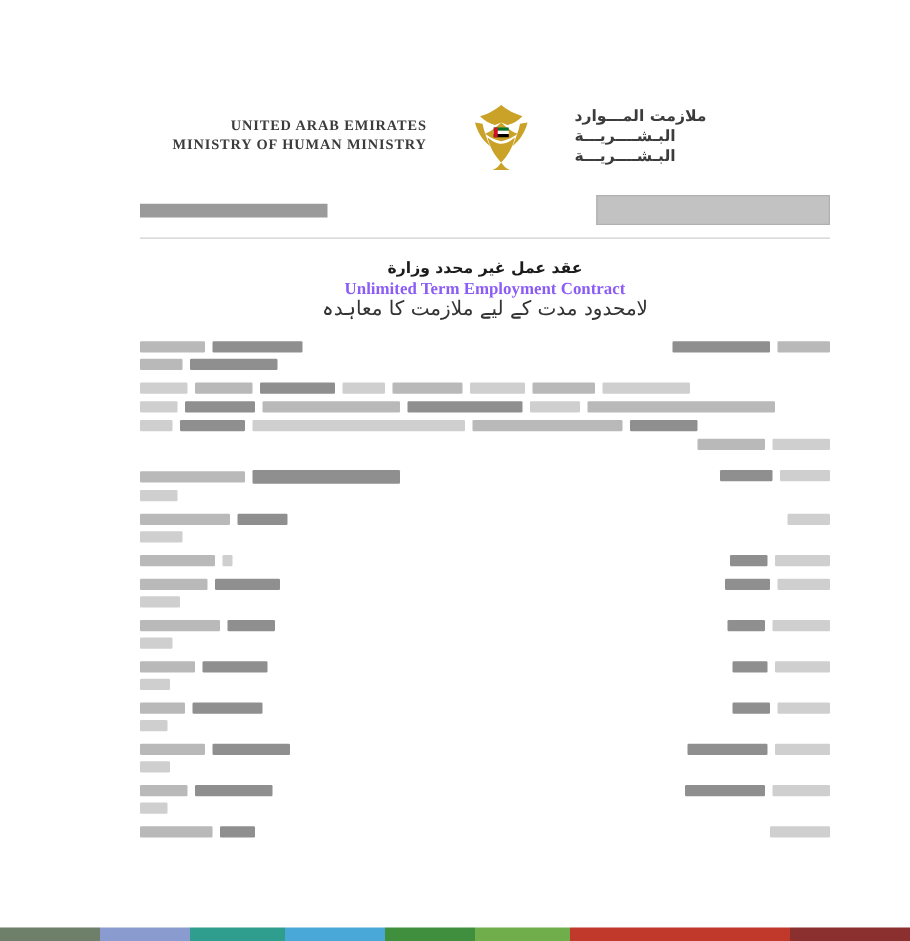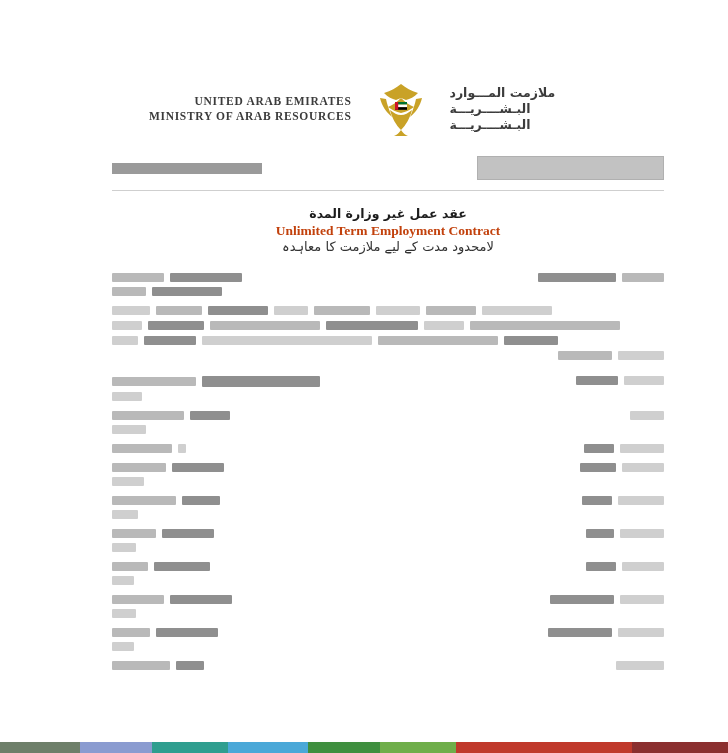--- a/index.html
+++ b/index.html
@@ -21,21 +21,21 @@
     width: 584px;
     height: 745px;
     background: #ffffff;
     overflow: hidden;
   }
   
   .header {
     display: flex;
     align-items: center;
     justify-content: center;
-    gap: 18px;
+    gap: 28px;
     padding-top: 78px;
   }
   .hdr-en {
     text-align: right;
     font-family: "Liberation Serif", serif;
     font-size: 11.5px;
     line-height: 15.5px;
     letter-spacing: 0.7px;
     color: #3c3c3c;
     font-weight: 600;
@@ -98,27 +98,27 @@
   .title-ar {
     font-family: "DejaVu Sans", sans-serif;
     font-size: 12.5px;
     color: #1c1c1c;
     font-weight: 700;
     line-height: 17px;
   }
   .title-en {
     font-family: "Liberation Serif", serif;
     font-size: 13.5px;
-    color: #c2410c;
+    color: #8b5cf6;
     font-weight: 700;
     line-height: 17px;
   }
   .title-ur {
     font-family: "DejaVu Sans", sans-serif;
-    font-size: 13px;
+    font-size: 16px;
     color: #333333;
     line-height: 16px;
   }
 
   
   .body {
     padding: 8px 16px 0 16px;
   }
   .row {
     display: flex;
@@ -155,21 +155,21 @@
   .stripe span { height: 100%; }
 </style>
 </head>
 <body>
 
 <div id="page">
 
   <div class="header">
     <div class="hdr-en">
       <div>UNITED ARAB EMIRATES</div>
-      <div>MINISTRY OF ARAB RESOURCES</div>
+      <div>MINISTRY OF HUMAN MINISTRY</div>
     </div>
 
     <div class="emblem">
       <svg width="62" height="62" viewBox="0 0 62 62">
         <g fill="#c9a227">
           <path d="M31 6 C26 10 21 13 14 15 C18 19 22 21 26 22 L31 20 L36 22 C40 21 44 19 48 15 C41 13 36 10 31 6 Z"></path>
           <path d="M31 20 C27 24 23 27 18 29 C22 32 26 34 31 35 C36 34 40 32 44 29 C39 27 35 24 31 20 Z"></path>
           <path d="M20 32 C22 40 26 47 31 52 C36 47 40 40 42 32 C38 35 35 37 31 37 C27 37 24 35 20 32 Z"></path>
           <path d="M10 20 C12 28 16 34 22 39 C19 32 17 26 16 21 Z"></path>
           <path d="M52 20 C50 28 46 34 40 39 C43 32 45 26 46 21 Z"></path>
@@ -191,21 +191,21 @@
   </div>
 
   <div class="bar-row">
     <div class="bar-left"></div>
     <div class="bar-right"></div>
   </div>
 
   <div class="divider"></div>
 
   <div class="titles">
-    <div class="title-ar">عقد عمل غير وزارة المدة</div>
+    <div class="title-ar">عقد عمل غير محدد وزارة</div>
     <div class="title-en">Unlimited Term Employment Contract</div>
     <div class="title-ur">لامحدود مدت کے لیے ملازمت کا معاہدہ</div>
   </div>
 
   <div class="body">
 
     <div class="row">
       <div class="lhs">
         <div class="line">
           <span class="redact" style="width:52px"></span>

